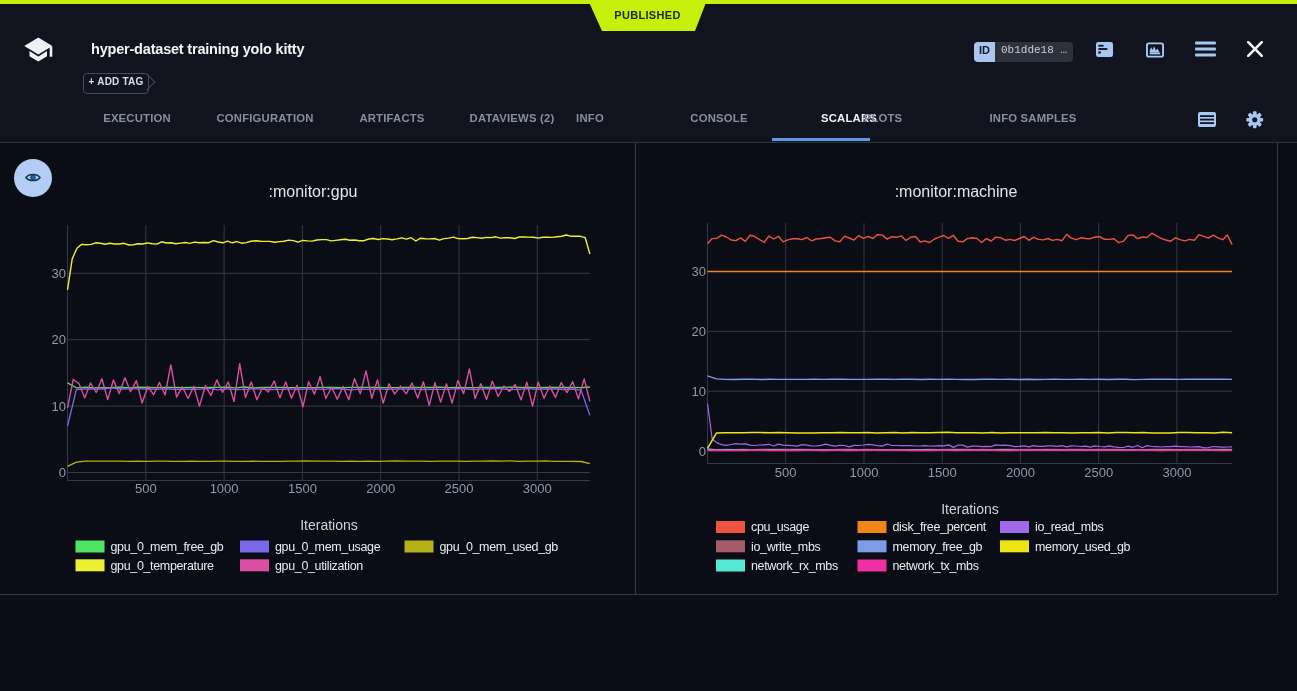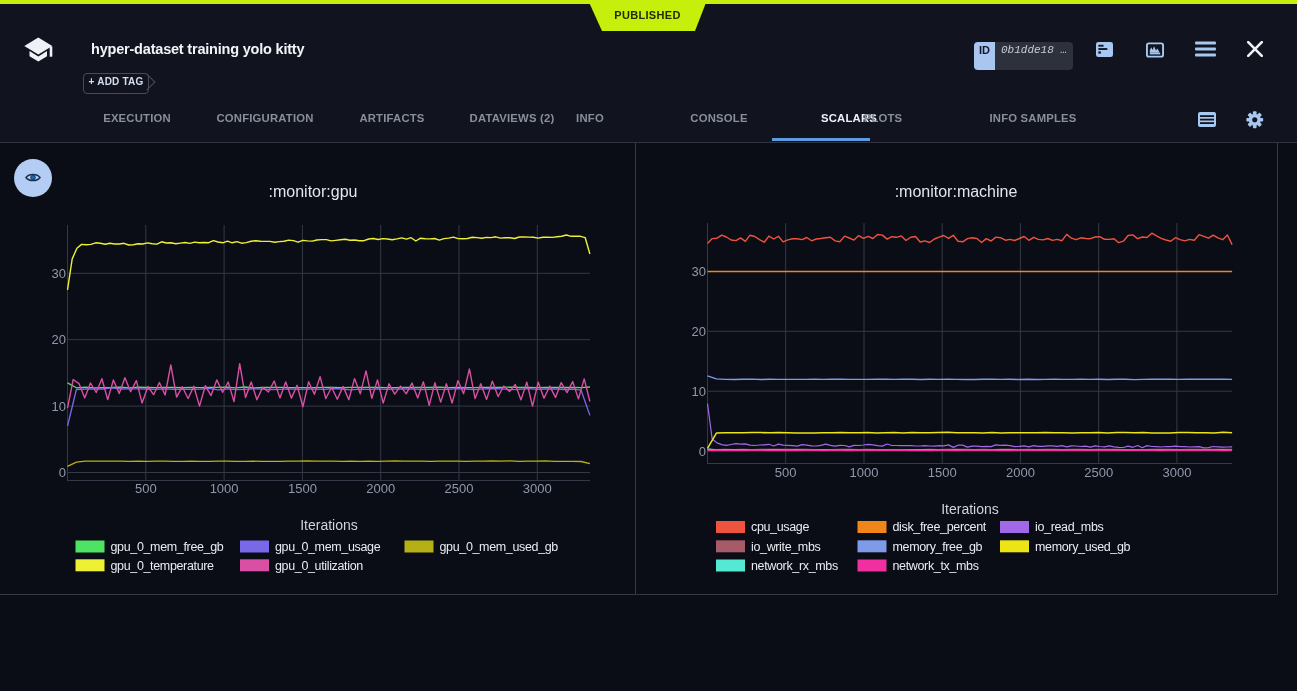--- a/index.html
+++ b/index.html
@@ -12,24 +12,24 @@
             clip-path:polygon(0 0, 119px 0, 107px 31px, 14px 31px);
             color:#232d04; font-size:11px; font-weight:bold; letter-spacing:0.3px;
             text-align:center; line-height:30px; }
   .logo { position:absolute; left:23px; top:35px; }
   .title { position:absolute; left:67px; top:41px; font-size:14.5px; font-weight:bold; color:#f2f4f8; letter-spacing:-0.2px;margin-left:24px; }
   .addtag { position:absolute; left:83px; top:73px; width:66px; height:21px;
             border:1px solid #444b5a; border-radius:4px; color:#d4def0; font-size:10px;
             font-weight:bold; text-align:center; line-height:15px; letter-spacing:0.2px; }
   .addtag-tip { position:absolute; left:140.5px; top:75.5px; width:12px; height:12px;
             border-top:1px solid #444b5a; border-right:1px solid #444b5a; transform:rotate(45deg); }
-  .idbadge { position:absolute; left:974px; top:41.5px; height:28px; display:flex; border-radius:4px; overflow:hidden; }
+  .idbadge { position:absolute; left:974px; top:41.5px; height:20px; display:flex; border-radius:4px; overflow:hidden; }
   .idbadge .l { background:#a9c6f0; color:#121826; font-size:11px; font-weight:bold; padding:0 5px; line-height:16.5px; }
   .idbadge .r { background:#2d313c; color:#c6cbd8; font-family:"Liberation Mono",monospace;
-                font-size:11px; padding:0 6px; line-height:16.5px;font-style:italic; }
+                font-size:11px; padding:0 6px; line-height:16.5px; }
   .tabs { position:absolute; left:0; top:98px; width:1297px; height:45px; }
   .tab { position:absolute; top:14px; font-size:11.3px; font-weight:bold; color:#878e9c;
          letter-spacing:0.2px; transform:translateX(-50%); white-space:nowrap; }
   .tab.active { color:#eef2f8;margin-left:28px; }
   .underline { position:absolute; left:772px; top:39.5px; width:98px; height:3px; background:#5e9ae0; }
   .content { position:absolute; left:0; top:144px; width:1297px; height:547px; background:#0b0d16; }
   .eyebtn { position:absolute; left:14px; top:159px; width:38px; height:38px; border-radius:50%;
             background:#b4cdf4; z-index:3; }
 </style>
 </head>

